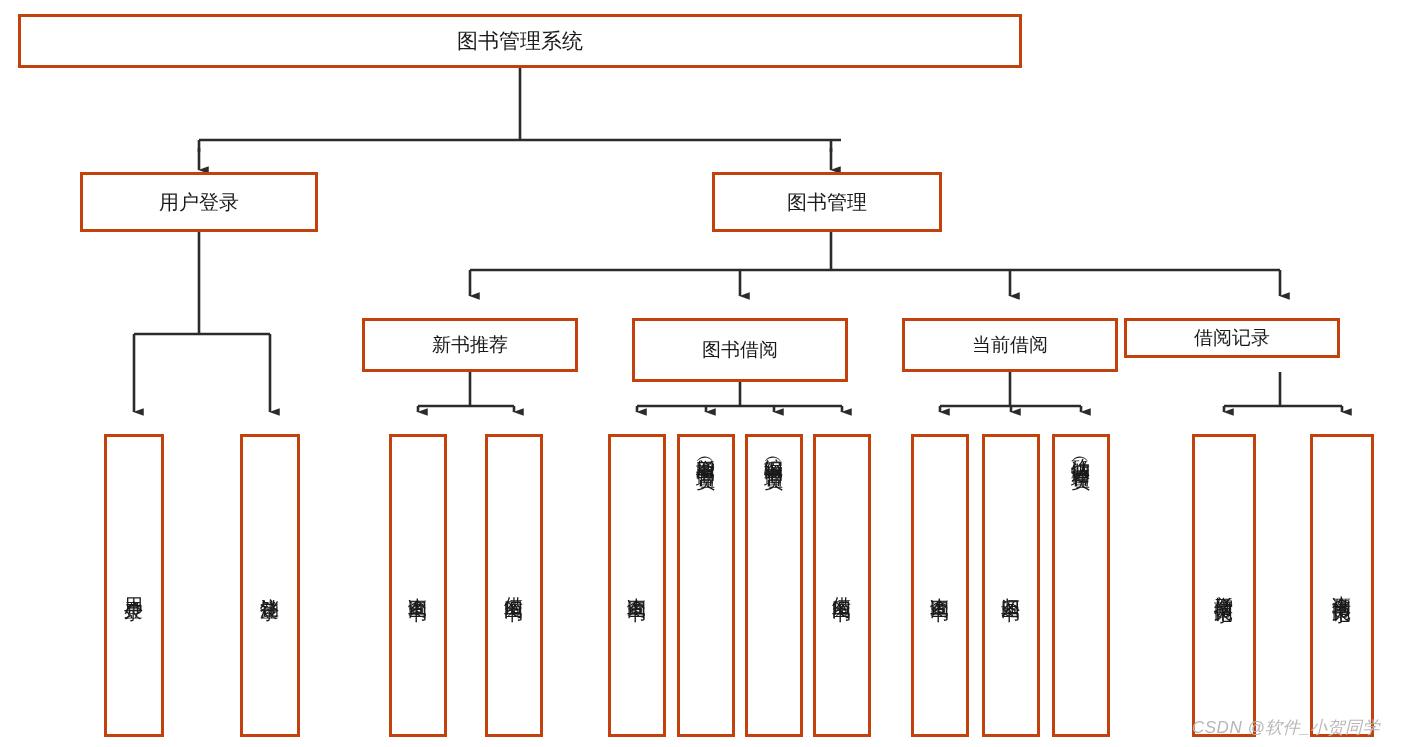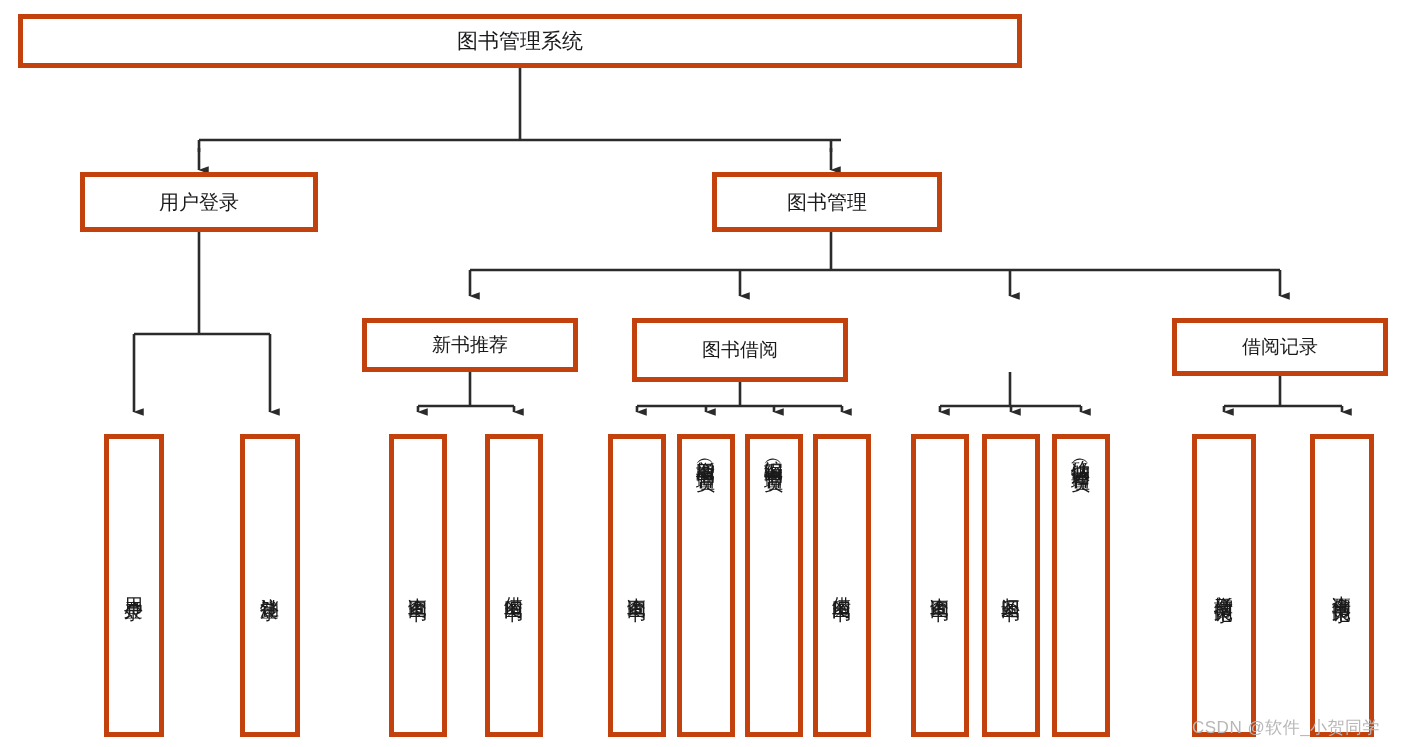--- a/index.html
+++ b/index.html
@@ -20,21 +20,21 @@
   #edges {
     position: absolute;
     left: 0;
     top: 0;
     width: 1405px;
     height: 747px;
   }
   .node {
     position: absolute;
     box-sizing: border-box;
-    border: 5px solid #c2410c;
+    border: 3px solid #c2410c;
     background: #ffffff;
     color: #1a1a1a;
     display: flex;
     align-items: center;
     justify-content: center;
     text-align: right;
     z-index: 2;
   }
   .node.root {
     font-size: 21px;
@@ -61,20 +61,21 @@
   .node.leaf.top .vlabel {
     align-self: flex-start;
   }
   .watermark {
     position: absolute;
     font-size: 17px;
     color: #b7b7b7;
     white-space: nowrap;
     z-index: 5;
     letter-spacing: 0.5px;
+    font-style: italic;
   }
 </style>
 </head>
 <body>
 
 <div id="canvas">
 
   <svg id="edges" viewBox="0 0 1405 747" xmlns="http://www.w3.org/2000/svg">
     <defs>
       <marker id="arrow" viewBox="0 0 12 14" refX="6" refY="13" markerWidth="9" markerHeight="11" orient="auto-start-reverse" markerUnits="userSpaceOnUse">
@@ -138,21 +139,24 @@
   <div class="node lvl2" style="left:712px; top:172px; width:230px; height:60px;">
     <span>图书管理</span>
   </div>
 
   <div class="node lvl3" style="left:362px; top:318px; width:216px; height:54px;font-family:Liberation Mono, monospace;">
     <span>新书推荐</span>
   </div>
   <div class="node lvl3" style="left:632px; top:318px; width:216px; height:64px;">
     <span>图书借阅</span>
   </div>
-  <div class="node lvl3" style="left:1172px; top:318px; width:216px; height:58px;">
+  <div class="node lvl3" style="left:902px; top:318px; width:216px; height:54px;">
+    <span>当前借阅</span>
+  </div>
+  <div class="node lvl3" style="left:1124px; top:318px; width:216px; height:40px;">
     <span>借阅记录</span>
   </div>
 
   <div class="node leaf" style="left:104px; top:434px; width:60px; height:303px;">
     <span class="vlabel">用户登录</span>
   </div>
   <div class="node leaf" style="left:240px; top:434px; width:60px; height:303px;">
     <span class="vlabel">注销登录</span>
   </div>
 

